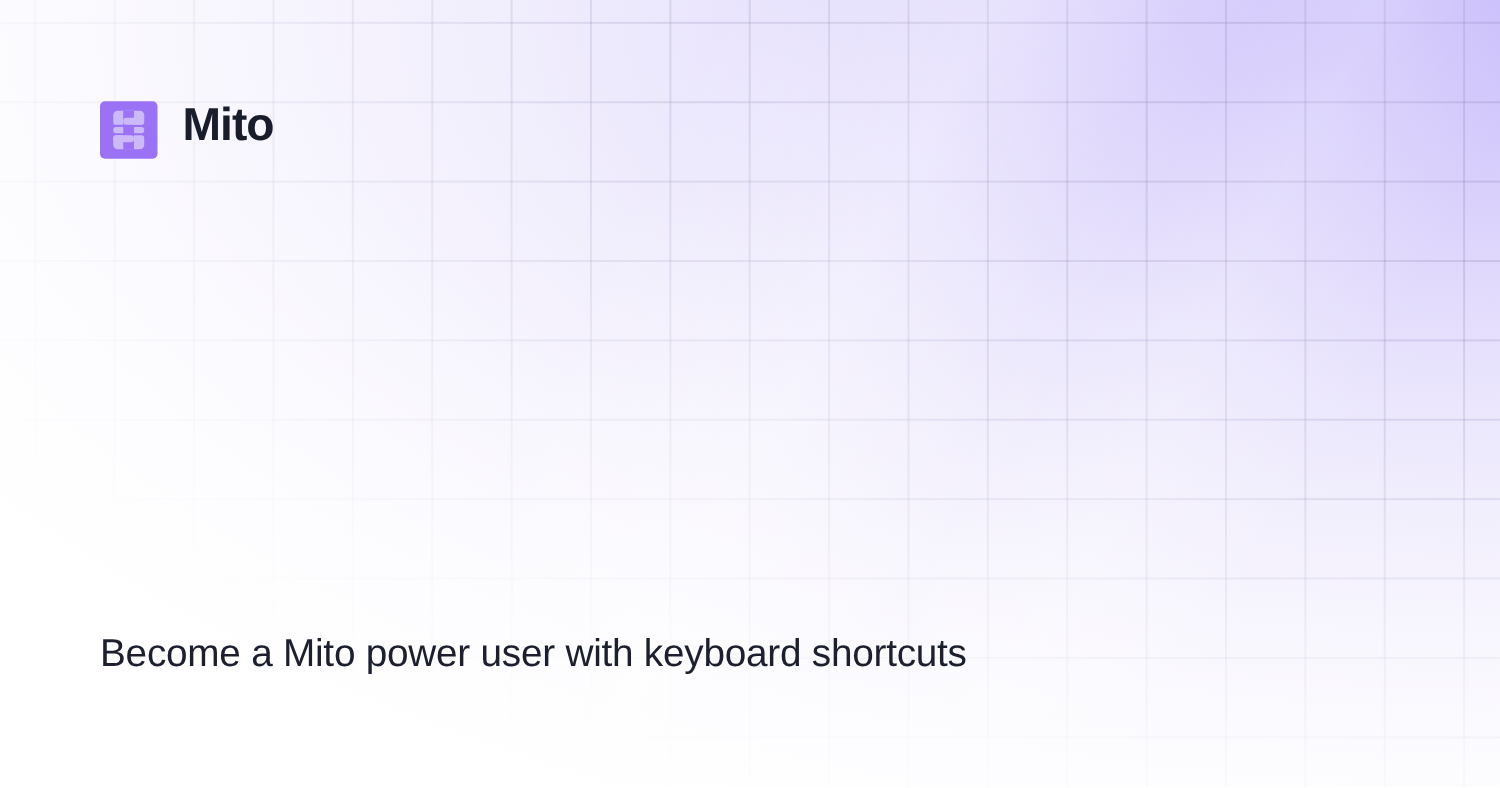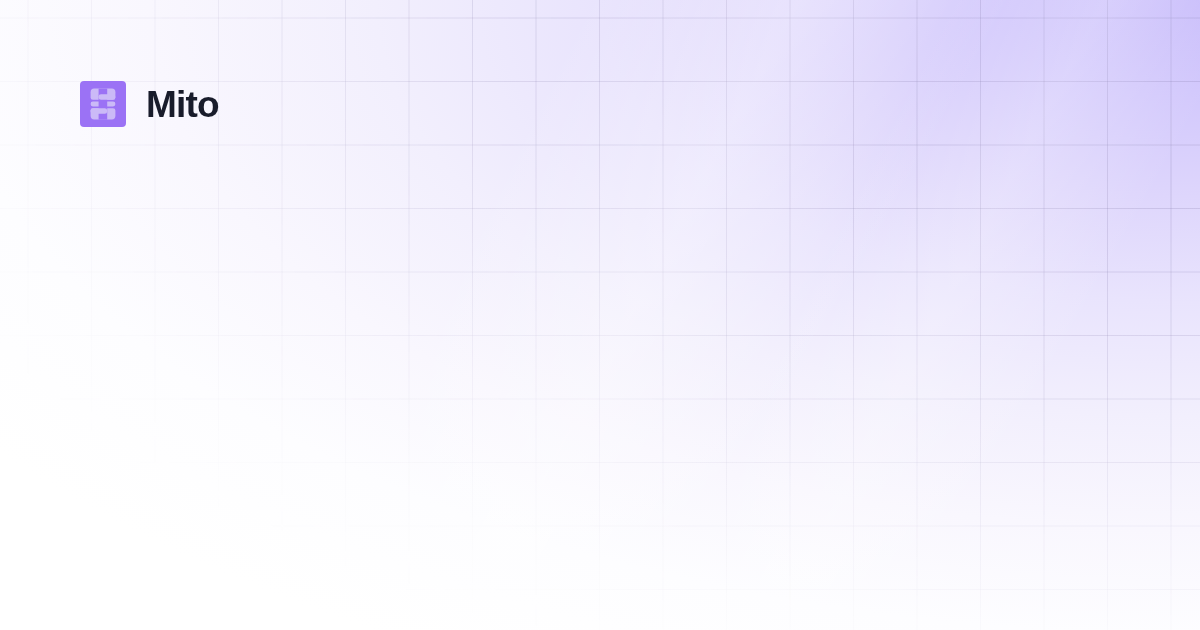--- a/index.html
+++ b/index.html
@@ -87,21 +87,20 @@
     position: absolute;
     inset: 0;
   }
 
   
   .brand {
     position: absolute;
     left: 80px;
     top: 81px;
     display: flex;
-    align-items: center;
     gap: 20px;
   }
   .brand-mark {
     width: 46px;
     height: 46px;
     border-radius: 4px;
     background: #9b72f5;
     display: flex;
     align-items: center;
     justify-content: center;
@@ -169,15 +168,16 @@
           <g fill="#cbbaf7">
             <rect x="8.6" y="6.2" width="16.6" height="5.6" rx="2.4"></rect>
             <rect x="0.6" y="20.2" width="16.6" height="5.6" rx="2.4"></rect>
           </g>
         </svg>
       </span>
       <span class="brand-name">Mito</span>
     </div>
 
 
+    <p class="subtitle">Become a Mito power user with keyboard shortcuts</p>
 
   </div>
 </div>
 
 </body></html>

